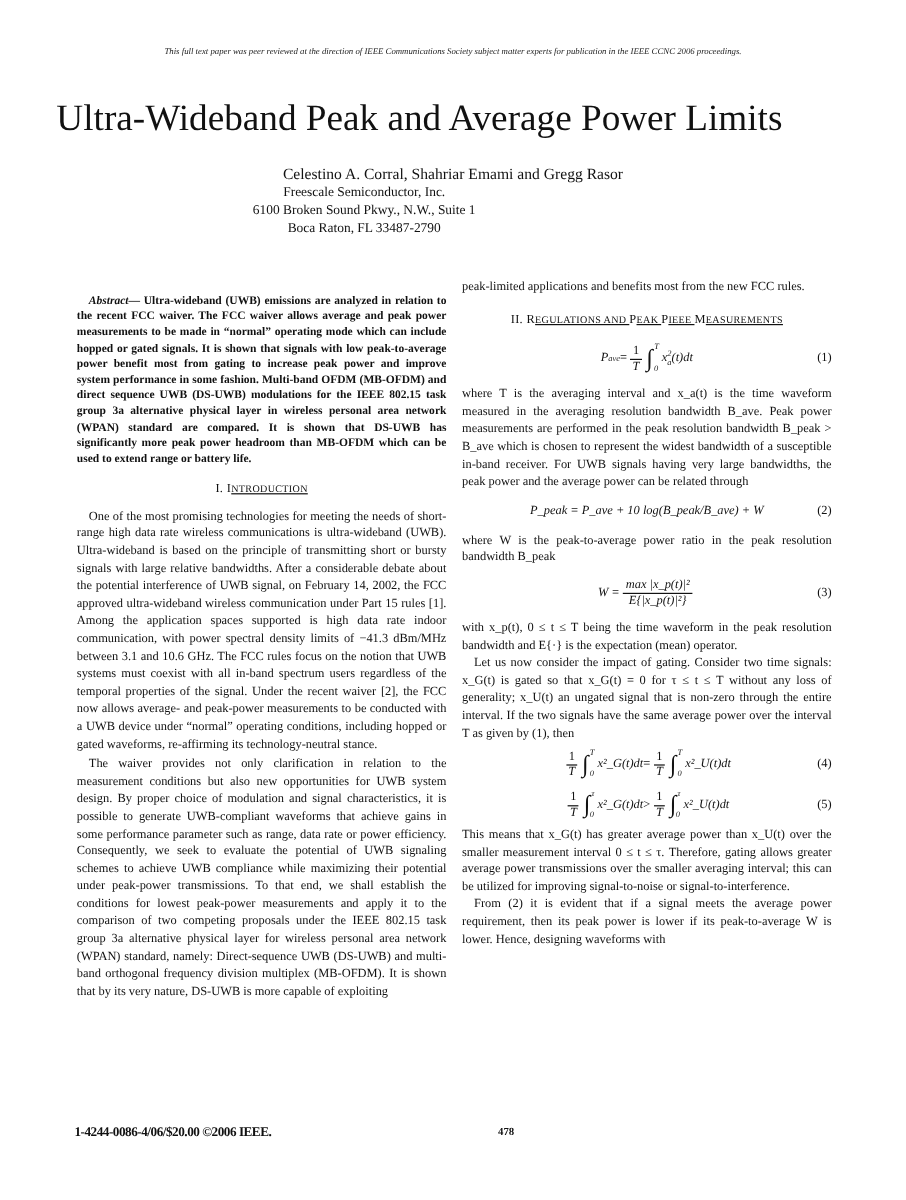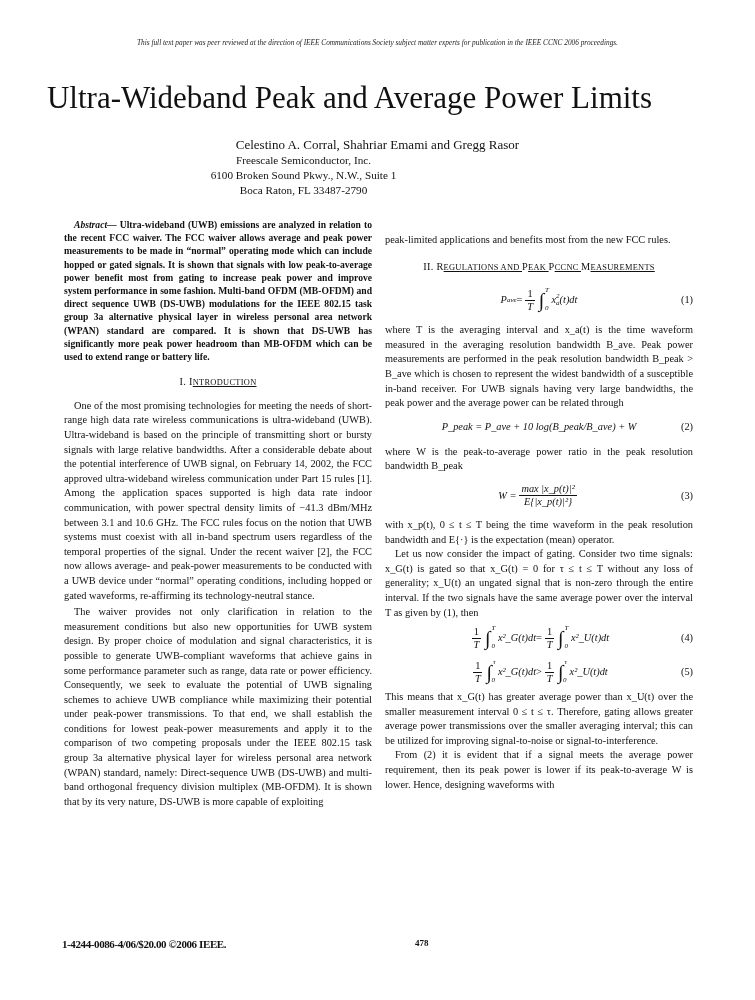--- a/index.html
+++ b/index.html
@@ -30,30 +30,30 @@
 <body>
 
 <div class="notice">This full text paper was peer reviewed at the direction of IEEE Communications Society subject matter experts for publication in the IEEE CCNC 2006 proceedings.</div>
 
 <div class="title">Ultra-Wideband Peak and Average Power Limits</div>
 <div class="authors">Celestino A. Corral, Shahriar Emami and Gregg Rasor</div>
 <div class="affil" style="top:153px">Freescale Semiconductor, Inc.</div>
 <div class="affil" style="top:168px">6100 Broken Sound Pkwy., N.W., Suite 1</div>
 <div class="affil" style="top:183px">Boca Raton, FL  33487-2790</div>
 
-<div class="col" style="left:64px; top:218px;">
+<div class="col" style="left:64px; top:244px;">
   <p class="ind abstract"><span class="lead">Abstract</span><span>— Ultra-wideband (UWB) emissions are analyzed in relation to the recent FCC waiver. The FCC waiver allows average and peak power measurements to be made in “normal” operating mode which can include hopped or gated signals. It is shown that signals with low peak-to-average power benefit most from gating to increase peak power and improve system performance in some fashion. Multi-band OFDM (MB-OFDM) and direct sequence UWB (DS-UWB) modulations for the IEEE 802.15 task group 3a alternative physical layer in wireless personal area network (WPAN) standard are compared. It is shown that DS-UWB has significantly more peak power headroom than MB-OFDM which can be used to extend range or battery life.</span></p>
   <div class="sec" style=""><span>I. I</span><span class="sc">NTRODUCTION</span></div>
   <p class="ind">One of the most promising technologies for meeting the needs of short-range high data rate wireless communications is ultra-wideband (UWB). Ultra-wideband is based on the principle of transmitting short or bursty signals with large relative bandwidths. After a considerable debate about the potential interference of UWB signal, on February 14, 2002, the FCC approved ultra-wideband wireless communication under Part 15 rules [1]. Among the application spaces supported is high data rate indoor communication, with power spectral density limits of −41.3 dBm/MHz between 3.1 and 10.6 GHz. The FCC rules focus on the notion that UWB systems must coexist with all in-band spectrum users regardless of the temporal properties of the signal. Under the recent waiver [2], the FCC now allows average- and peak-power measurements to be conducted with a UWB device under “normal” operating conditions, including hopped or gated waveforms, re-affirming its technology-neutral stance.</p>
   <p class="ind" style="margin-top:2px">The waiver provides not only clarification in relation to the measurement conditions but also new opportunities for UWB system design. By proper choice of modulation and signal characteristics, it is possible to generate UWB-compliant waveforms that achieve gains in some performance parameter such as range, data rate or power efficiency. Consequently, we seek to evaluate the potential of UWB signaling schemes to achieve UWB compliance while maximizing their potential under peak-power transmissions. To that end, we shall establish the conditions for lowest peak-power measurements and apply it to the comparison of two competing proposals under the IEEE 802.15 task group 3a alternative physical layer for wireless personal area network (WPAN) standard, namely: Direct-sequence UWB (DS-UWB) and multi-band orthogonal frequency division multiplex (MB-OFDM). It is shown that by its very nature, DS-UWB is more capable of exploiting</p>
 </div>
 
 <div class="col" style="left:385px; top:233px;">
   <p>peak-limited applications and benefits most from the new FCC rules.</p>
-  <div class="sec"><span>II. R</span><span class="sc">EGULATIONS AND </span><span>P</span><span class="sc">EAK </span><span>P</span><span class="sc">CCNC </span><span>M</span><span class="sc">EASUREMENTS</span></div>
+  <div class="sec"><span>II. R</span><span class="sc">EGULATIONS AND </span><span>P</span><span class="sc">EAK </span><span>P</span><span class="sc">IEEE </span><span>M</span><span class="sc">EASUREMENTS</span></div>
 
   <div class="eq" style="height:34px">
     <span>P</span>
       <sub style="font-size:7px">ave</sub>
       <span style="font-style:normal"> = </span>
     <span class="frac">
         <span class="n" style="font-style:normal">1</span>
         <span class="d">T</span>
       </span>
     <span class="int">∫</span>

